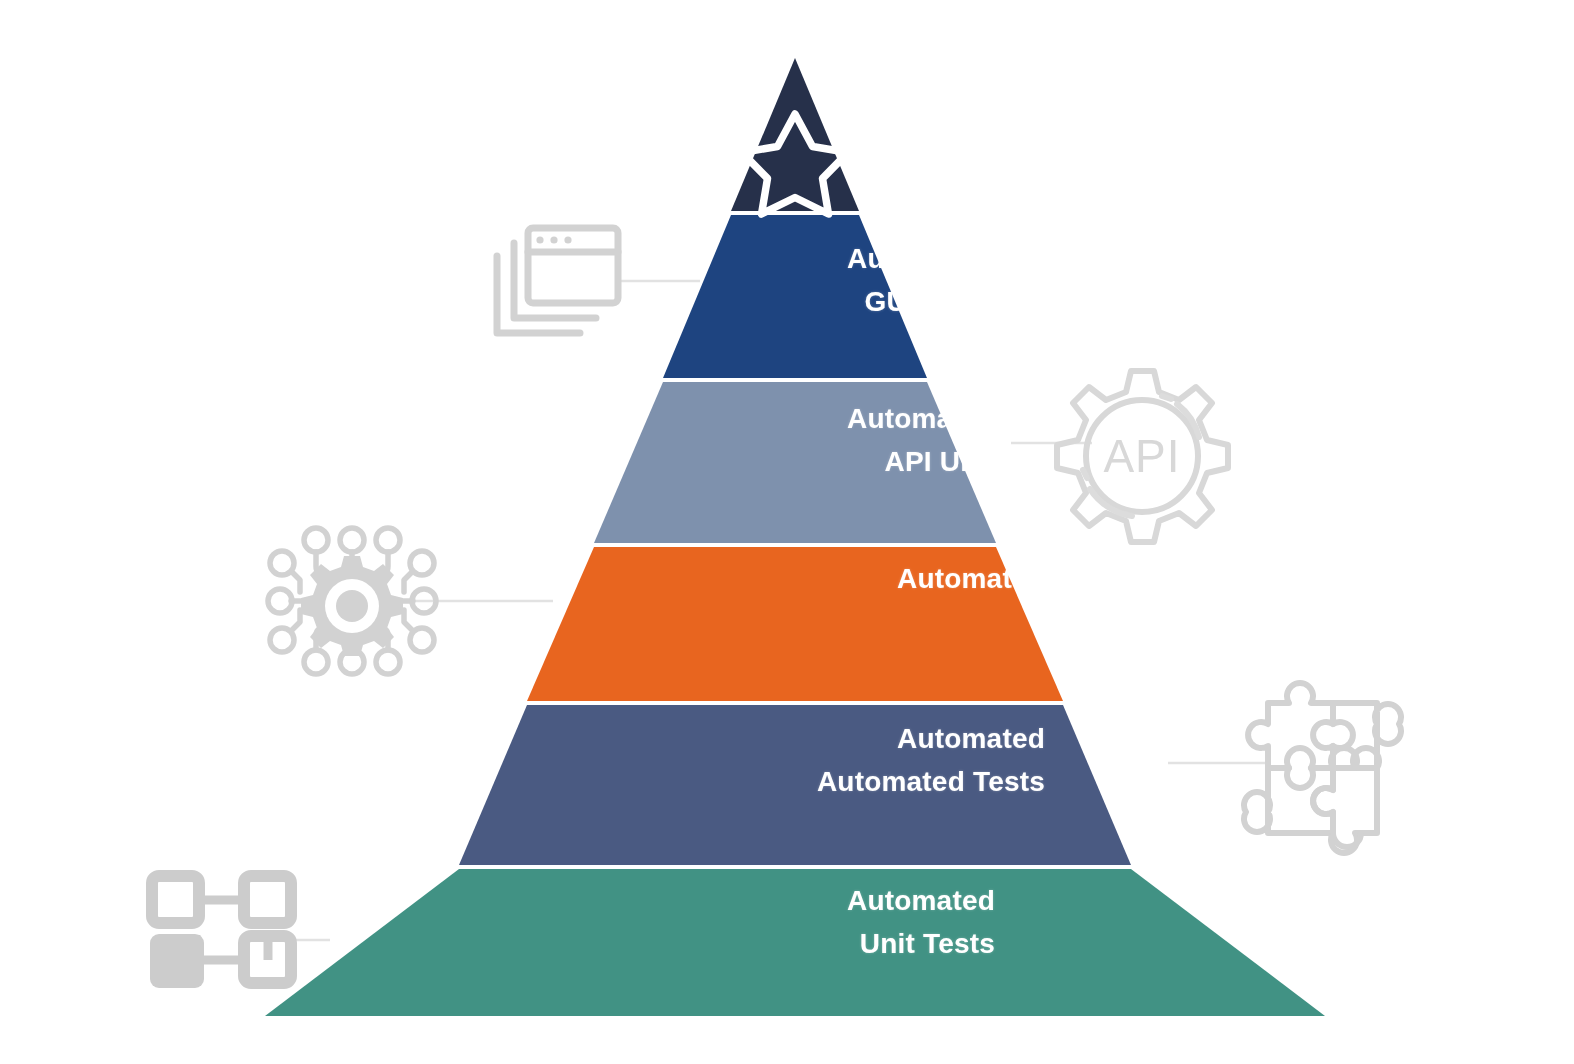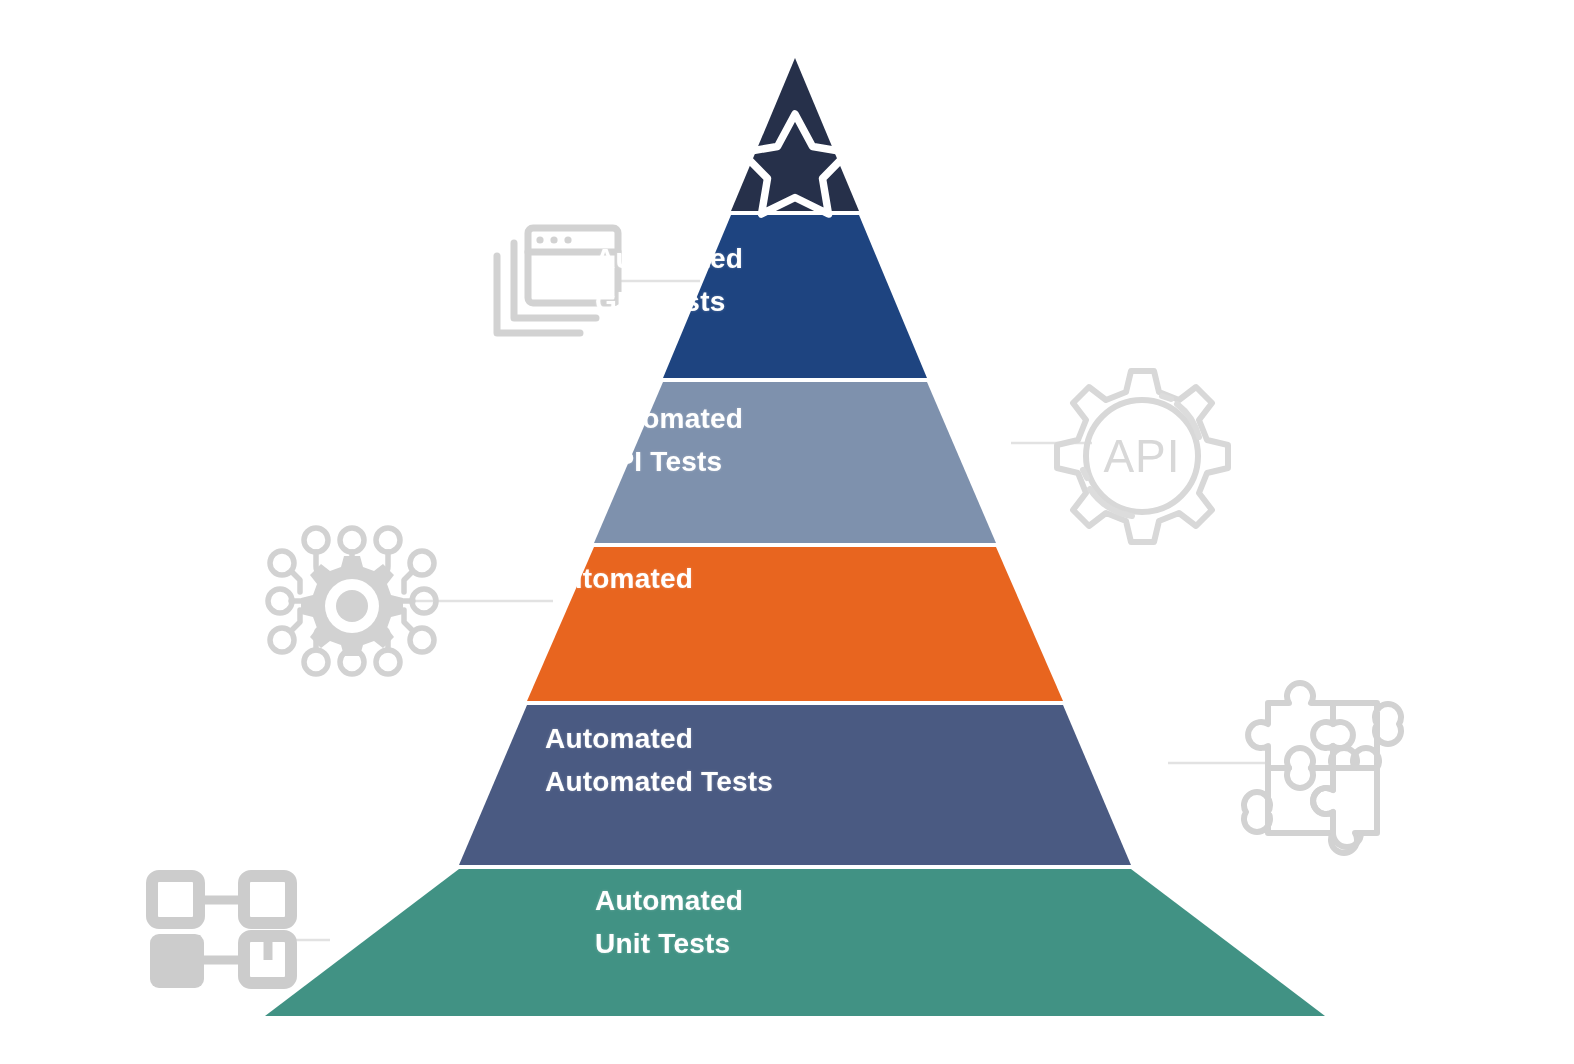--- a/index.html
+++ b/index.html
@@ -21,21 +21,21 @@
   }
   #pyramid-svg {
     position: absolute;
     left: 0;
     top: 0;
     width: 1574px;
     height: 1064px;
   }
   .tier-label {
     position: absolute;
-    text-align: left;
+    text-align: right;
     color: #ffffff;
     font-weight: bold;
     line-height: 1.52;
     letter-spacing: 0.2px;
     text-shadow: 0 0 3px rgba(255,255,255,0.28);
     pointer-events: none;
     white-space: nowrap;
   }
   .tier-label .l1, .tier-label .l2 { display: block; }
 </style>
@@ -185,21 +185,21 @@
 
   </svg>
 
   <div class="tier-label" style="left:595px; top:238px; width:400px; font-size:28px;">
     <span class="l1">Automated</span>
     <span class="l2">GUI Tests</span>
   </div>
 
   <div class="tier-label" style="left:595px; top:398px; width:400px; font-size:28px;">
     <span class="l1">Automated</span>
-    <span class="l2">API Tests</span>
+    <span class="l2">API Unit</span>
   </div>
 
   <div class="tier-label" style="left:545px; top:558px; width:500px; font-size:28px;">
     <span class="l1">Automated</span>
   </div>
 
   <div class="tier-label" style="left:545px; top:718px; width:500px; font-size:28px;">
     <span class="l1">Automated</span>
     <span class="l2">Automated Tests</span>
   </div>

